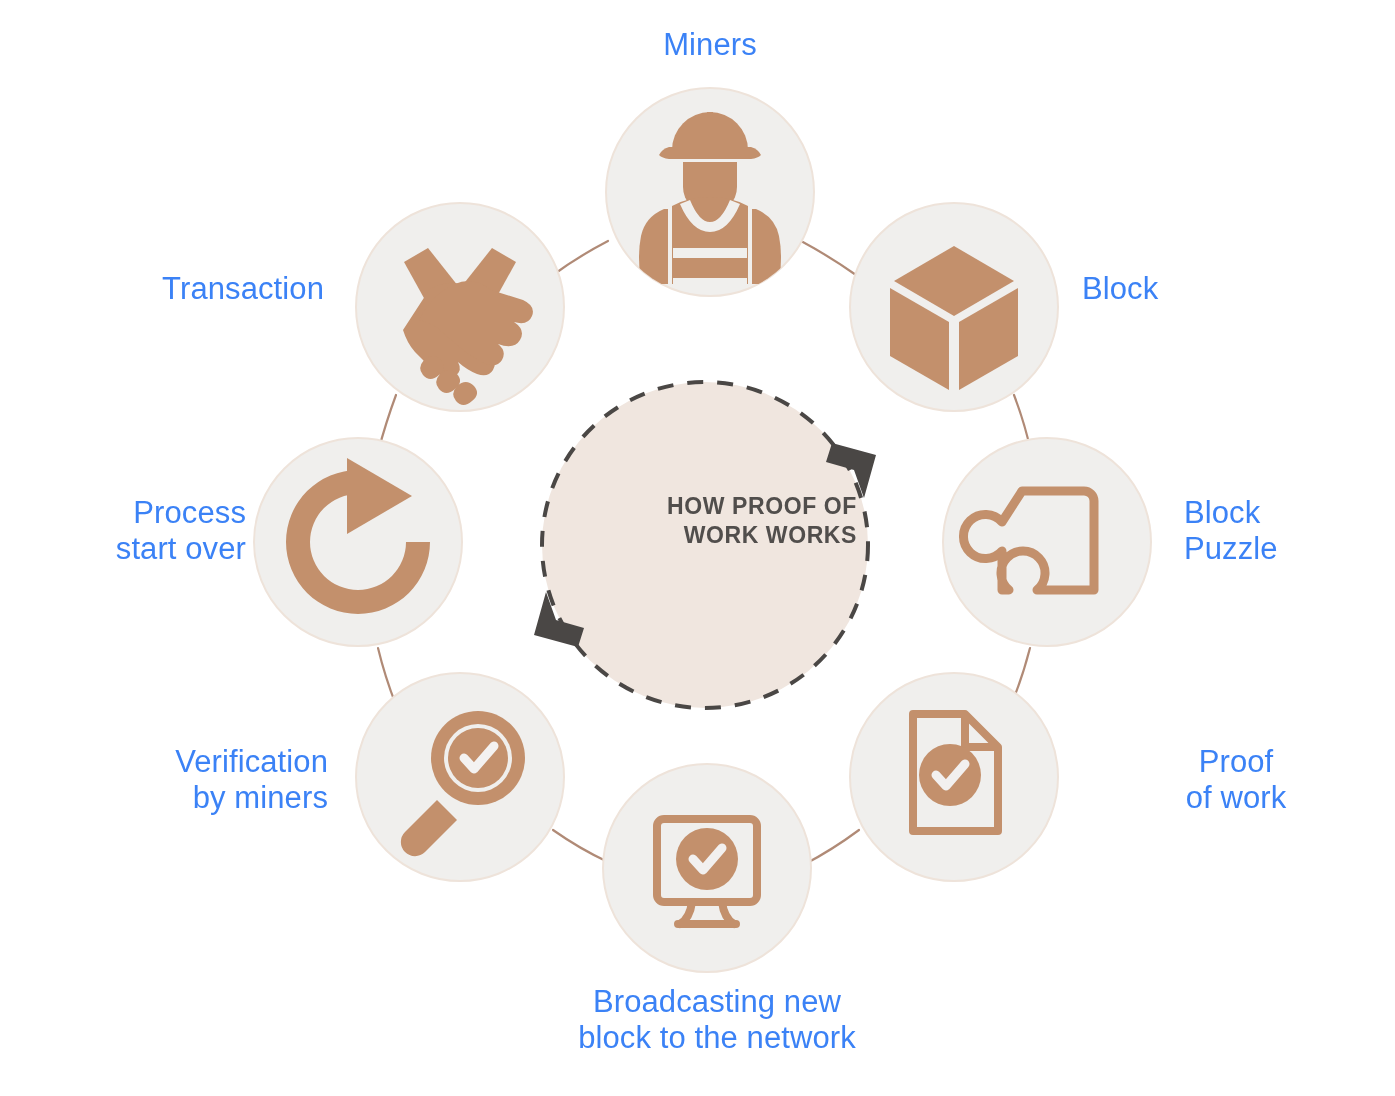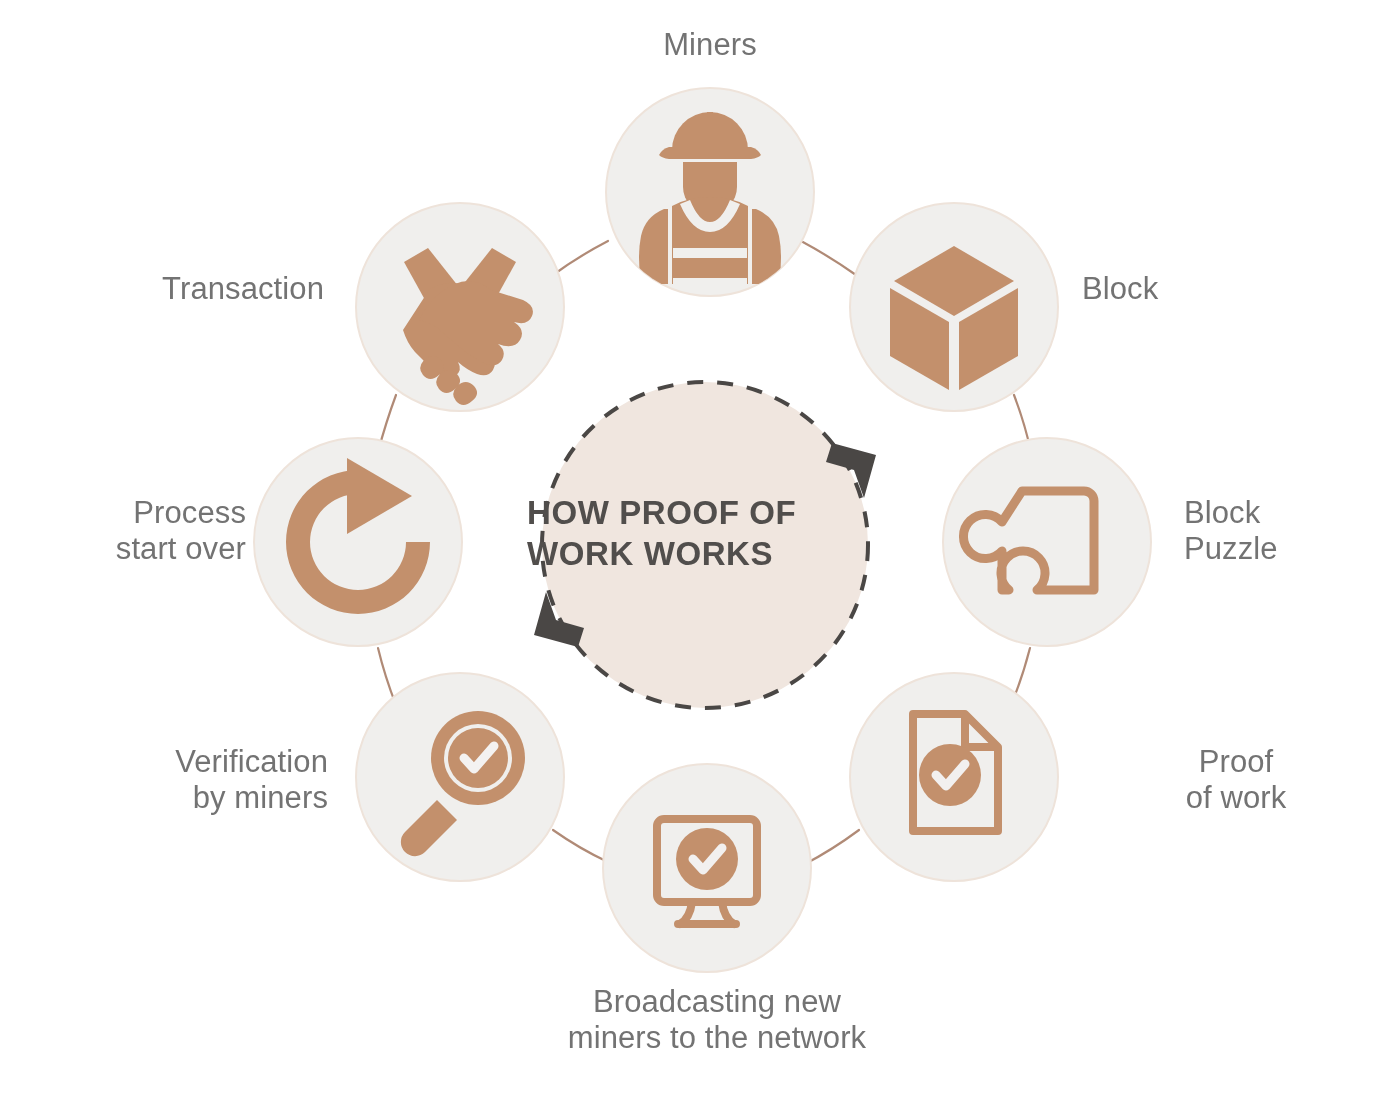--- a/index.html
+++ b/index.html
@@ -21,44 +21,44 @@
   }
   #diagram-svg {
     position: absolute;
     left: 0;
     top: 0;
     width: 1395px;
     height: 1096px;
   }
   .node-label {
     position: absolute;
-    color: #737373;
+    color: #3b82f6;
     font-size: 31px;
     line-height: 1.16;
     letter-spacing: 0.1px;
     white-space: pre-line;
     font-family: "Liberation Sans", sans-serif;
   }
   .lbl-miners      { left: 560px;  top: 27px;  width: 300px; text-align: center; }
   .lbl-block       { left: 1082px; top: 271px; width: 300px; text-align: left; }
   .lbl-blockpuzzle { left: 1184px; top: 495px; width: 300px; text-align: left; }
   .lbl-proofofwork { left: 1086px; top: 744px; width: 300px; text-align: center; }
   .lbl-broadcast   { left: 487px;  top: 984px; width: 460px; text-align: center; }
   .lbl-verify      { left: -142px; top: 744px; width: 470px; text-align: right; }
   .lbl-process     { left: -224px; top: 495px; width: 470px; text-align: right; }
   .lbl-transaction { left: -156px; top: 271px; width: 480px; text-align: right; }
 
   .center-title {
     position: absolute;
-    left: 527px;
+    left: 545px;
     top: 492px;
     width: 312px;
-    text-align: left;
+    text-align: right;
     color: #514e4c;
-    font-size: 33px;
+    font-size: 23px;
     font-weight: bold;
     line-height: 1.25;
     letter-spacing: 0.6px;
     white-space: pre-line;
     font-family: "Liberation Sans", sans-serif;
   }
 </style>
 </head>
 <body>
 
@@ -207,20 +207,20 @@
   <div class="center-title">HOW PROOF OF
 WORK WORKS</div>
 
   <div class="node-label lbl-miners">Miners</div>
   <div class="node-label lbl-block">Block</div>
   <div class="node-label lbl-blockpuzzle">Block
 Puzzle</div>
   <div class="node-label lbl-proofofwork">Proof
 of work</div>
   <div class="node-label lbl-broadcast">Broadcasting new
-miners to the network</div>
+block to the network</div>
   <div class="node-label lbl-verify">Verification
 by miners</div>
   <div class="node-label lbl-process">Process
 start over</div>
   <div class="node-label lbl-transaction">Transaction</div>
 
 </div>
 
 </body></html>

